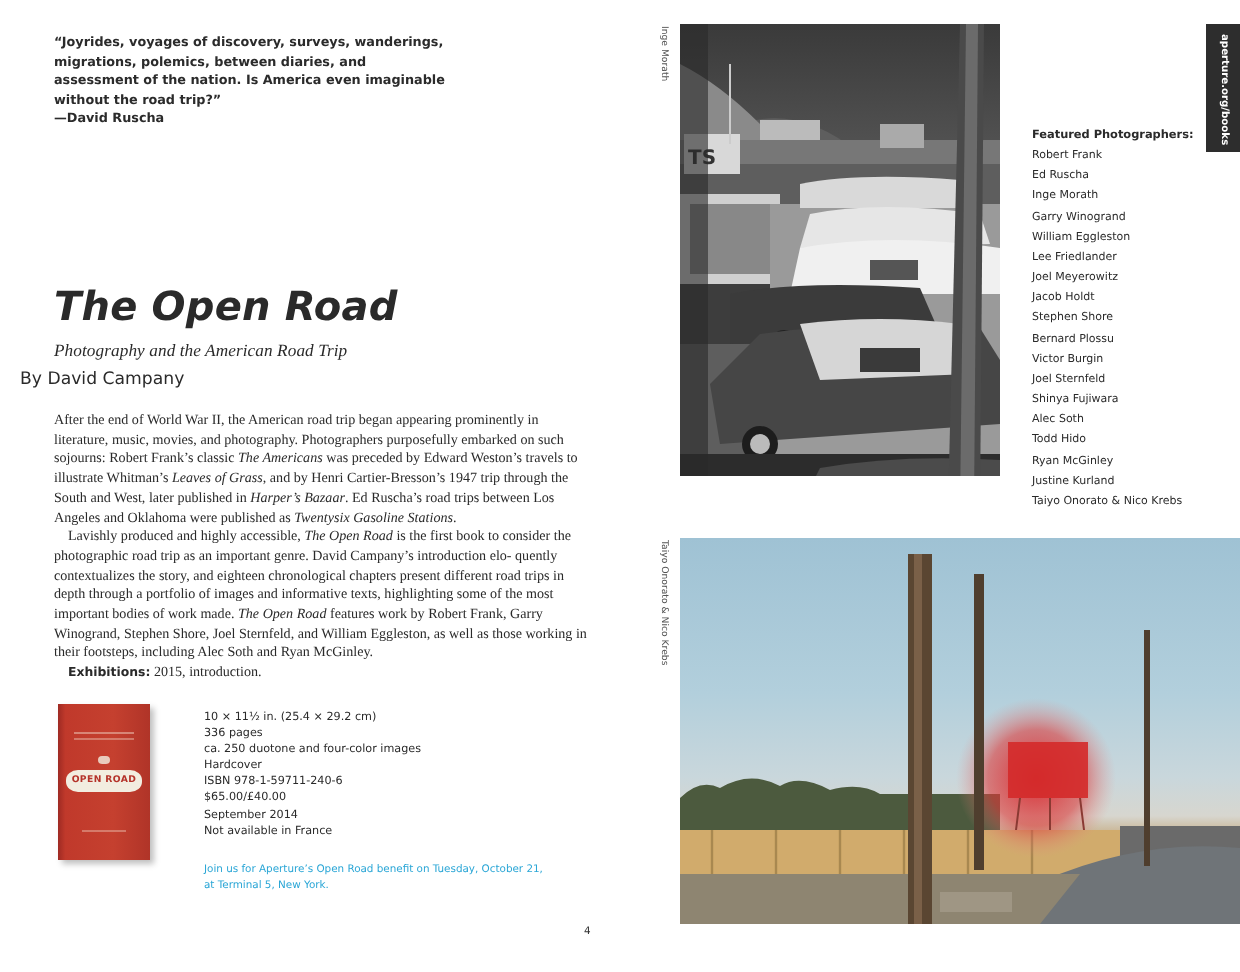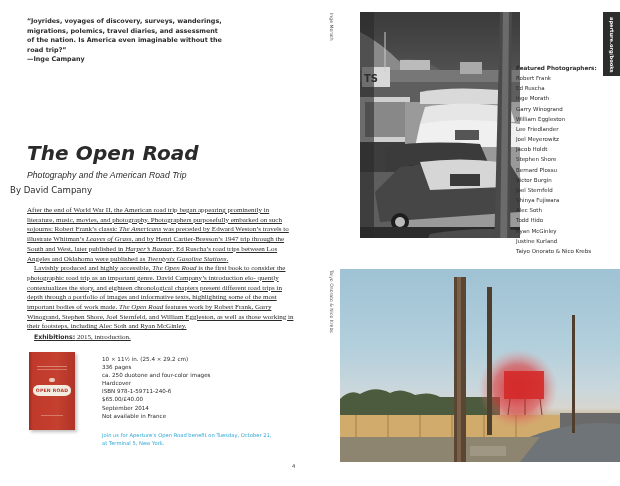--- a/index.html
+++ b/index.html
@@ -12,34 +12,34 @@
     font-size: 6.4px; line-height: 9.6px; color: #2b2b2b;
   }
 
   .title {
     position: absolute; left: 27px; top: 141px;
     font-family: "DejaVu Sans", sans-serif; font-weight: bold; font-style: italic;
     font-size: 20px; letter-spacing: 0.1px; color: #2a2a2a;
   }
   .subtitle {
     position: absolute; left: 27px; top: 170px;
-    font-family: Liberation Sans, sans-serif; font-style: italic;
+    font-family: Liberation Serif, serif; font-style: italic;
     font-size: 8.6px; color: #2a2a2a; letter-spacing: 0.05px;
   }
   .byline {
     position: absolute; left: 10px; top: 185px;
     font-family: "DejaVu Sans", sans-serif;
     font-size: 8.6px; color: #2a2a2a;
   }
 
   .body-text {
     position: absolute; left: 27px; top: 206px; width: 268px;
     font-family: "Liberation Serif", serif; font-size: 7.05px; line-height: 9.7px; color: #2a2a2a;
   }
-  .body-text p { margin: 0; text-decoration: underline; }
+  .body-text p { margin: 0; }
   .body-text p.indent { text-indent: 7px; }
   .body-text .exh-label { font-family: "DejaVu Sans", sans-serif; font-weight: bold; font-size: 6.2px; }
 
   .cover {
     position: absolute; left: 29px; top: 352px; width: 46px; height: 78px;
     background: linear-gradient(90deg, #9e2a23 0%, #c0392b 8%, #c5402f 60%, #b03428 100%);
     box-shadow: 2px 2px 3px rgba(0,0,0,0.25);
   }
   .cover .cover-top { position: absolute; left: 8px; top: 14px; width: 30px; height: 1px; background: #e8b7a8; opacity: .6; }
   .cover .cover-top2 { position: absolute; left: 8px; top: 17px; width: 30px; height: 1px; background: #e8b7a8; opacity: .5; }
@@ -68,21 +68,21 @@
   }
 
   .credit {
     position: absolute; font-family: "DejaVu Sans", sans-serif; font-size: 4.6px; color: #555;
     transform-origin: left top; transform: rotate(90deg); white-space: nowrap;
   }
   .credit-1 { left: 334px; top: 13px; }
   .credit-2 { left: 334px; top: 270px; }
 
   .photo-bw {
-    position: absolute; left: 360px; top: 12px; width: 160px; height: 226px; overflow: hidden;
+    position: absolute; left: 340px; top: 12px; width: 160px; height: 226px; overflow: hidden;
     background: #5eead4;
   }
   .photo-color {
     position: absolute; left: 340px; top: 269px; width: 280px; height: 193px; overflow: hidden;
     background: linear-gradient(180deg, #9fc2d4 0%, #b2cfdc 40%, #c9d7dc 62%, #d7d6cf 72%, #c4a97e 78%, #9b8e7c 88%, #7b7c80 100%);
   }
 
   .featured {
     position: absolute; left: 516px; top: 63px;
     font-family: "DejaVu Sans", sans-serif; font-size: 5.5px; line-height: 10.15px; color: #2a2a2a;
@@ -94,22 +94,22 @@
   }
   .tab span {
     position: absolute; left: 12px; top: 5px; transform-origin: left top; transform: rotate(90deg);
     font-family: "DejaVu Sans", sans-serif; font-weight: bold; font-size: 5.1px; color: #ffffff; white-space: nowrap;
   }
 </style>
 </head>
 <body>
 
 <div class="quote">
-  <div>“Joyrides, voyages of discovery, surveys, wanderings, migrations, polemics, travel diaries, and assessment of the nation. Is America even imaginable without the road trip?”</div>
-  <div>—Inge Campany</div>
+  <div>“Joyrides, voyages of discovery, surveys, wanderings, migrations, polemics, between diaries, and assessment of the nation. Is America even imaginable without the road trip?”</div>
+  <div>—David Ruscha</div>
 </div>
 
 <div class="title">The Open Road</div>
 <div class="subtitle">Photography and the American Road Trip</div>
 <div class="byline">By David Campany</div>
 
 <div class="body-text">
   <p><span>After the end of World War II, the American road trip began appearing prominently in literature, music, movies, and photography. Photographers purposefully embarked on such sojourns: Robert Frank’s classic </span><i>The Americans</i><span> was preceded by Edward Weston’s travels to illustrate Whitman’s </span><i>Leaves of Grass</i><span>, and by Henri Cartier-Bresson’s 1947 trip through the South and West, later published in </span><i>Harper’s Bazaar</i><span>. Ed Ruscha’s road trips between Los Angeles and Oklahoma were published as </span><i>Twentysix Gasoline Stations</i><span>.</span></p>
   <p class="indent"><span>Lavishly produced and highly accessible, </span><i>The Open Road</i><span> is the first book to consider the photographic road trip as an important genre. David Campany’s introduction elo- quently contextualizes the story, and eighteen chronological chapters present different road trips in depth through a portfolio of images and informative texts, highlighting some of the most important bodies of work made. </span><i>The Open Road</i><span> features work by Robert Frank, Garry Winogrand, Stephen Shore, Joel Sternfeld, and William Eggleston, as well as those working in their footsteps, including Alec Soth and Ryan McGinley.</span></p>
   <p class="indent"><span class="exh-label">Exhibitions:</span><span> 2015, introduction.</span></p>

